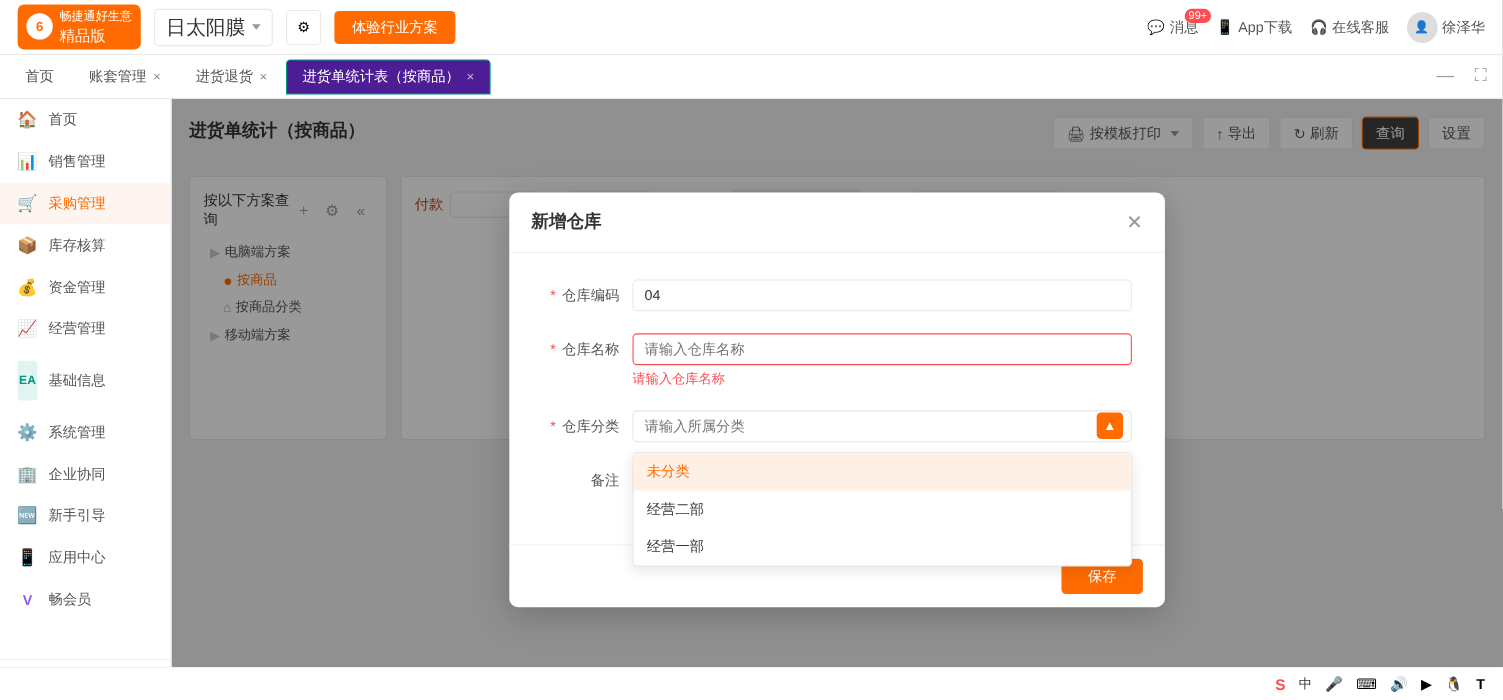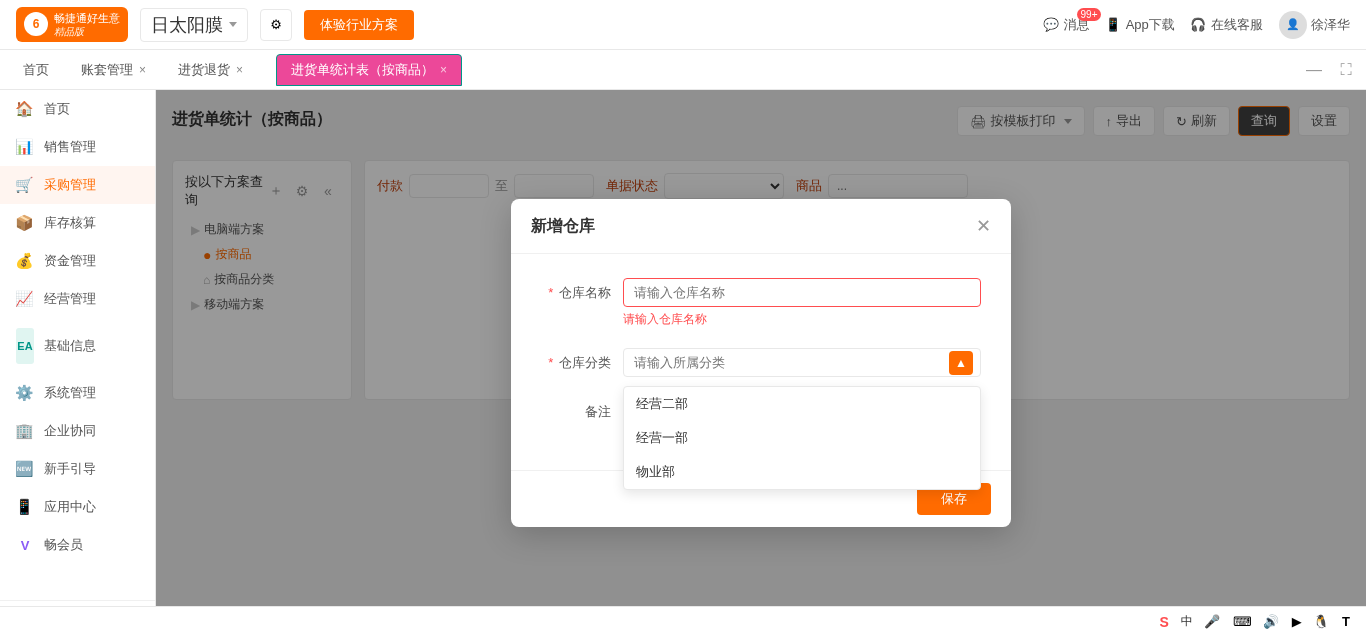--- a/index.html
+++ b/index.html
@@ -44,21 +44,21 @@
     .tab-bar {
       display: flex; align-items: center; background: #fff; border-bottom: 1px solid #e8e8e8;
       padding: 0 8px; height: 40px; gap: 2px;
     }
     .tab {
       display: flex; align-items: center; gap: 6px; padding: 0 14px; height: 32px;
       border-radius: 4px 4px 0 0; cursor: pointer; font-size: 13px; color: #555;
       border: 1px solid transparent; position: relative;
     }
     .tab.active {
-      background: #ec4899; color: #fff; border-color: #009688; margin-left: 16px;
+      background: #4c1d95; color: #fff; border-color: #009688;
     }
     .tab .close-x { font-size: 12px; cursor: pointer; opacity: 0.7; }
     .tab-actions { margin-left: auto; display: flex; gap: 8px; }
     .tab-action-btn { width: 24px; height: 24px; display: flex; align-items: center; justify-content: center; cursor: pointer; color: #999; font-size: 16px; }
 
     
     .main-layout { display: flex; height: calc(636px - 50px - 40px); }
 
     
     .sidebar {
@@ -108,21 +108,21 @@
     .filter-select { border: 1px solid #e8e8e8; border-radius: 4px; padding: 4px 8px; font-size: 12px; color: #333; width: 120px; background: #fff; }
 
     
     .overlay {
       position: absolute; top: 0; left: 0; right: 0; bottom: 0;
       background: rgba(0,0,0,0.4); z-index: 100; display: flex; align-items: center; justify-content: center;
     }
 
     
     .modal {
-      background: #fff; border-radius: 8px; width: 500px;
+      background: #fff; border-radius: 8px; width: 596px;
       box-shadow: 0 8px 32px rgba(0,0,0,0.2); position: relative; overflow: visible;
     }
     .modal-header {
       display: flex; align-items: center; justify-content: space-between;
       padding: 16px 20px; border-bottom: 1px solid #f0f0f0;
     }
     .modal-title { font-size: 16px; font-weight: bold; color: #333; }
     .modal-close { cursor: pointer; color: #999; font-size: 18px; }
     .modal-body { padding: 24px 30px; }
     .form-row { margin-bottom: 20px; display: flex; align-items: flex-start; gap: 12px; }
@@ -167,21 +167,21 @@
 </head>
 <body>
 
 <div class="top-header">
   <div class="logo-area">
     <div class="logo-icon">
       <span>6</span>
     </div>
     <div class="logo-text">
       <div>畅捷通好生意</div>
-      <div style="font-size:10px;opacity:0.9;font-style:italic;">精品版</div>
+      <div style="font-size:14px;opacity:0.9;">精品版</div>
     </div>
   </div>
 
   <div class="store-selector">
     <span>日太阳膜</span>
     <div class="chevron-down"></div>
   </div>
 
   <div class="gear-btn">
     <span>⚙</span>
@@ -374,20 +374,29 @@
     </div>
 
     <div class="overlay">
       <div class="modal">
         <div class="modal-header">
           <span class="modal-title">新增仓库</span>
           <span class="modal-close">✕</span>
         </div>
         <div class="modal-body">
 
+          <div class="form-row">
+            <div class="form-label">
+              <span class="required-star">*</span>
+              <span>仓库编码</span>
+            </div>
+            <div class="form-field">
+              <input type="text" class="form-input" value="04" style="">
+            </div>
+          </div>
 
           <div class="form-row">
             <div class="form-label">
               <span class="required-star">*</span>
               <span>仓库名称</span>
             </div>
             <div class="form-field">
               <input type="text" class="form-input error" style="border-color: rgb(255, 77, 79);" placeholder="请输入仓库名称">
               <div class="error-msg">请输入仓库名称</div>
             </div>
@@ -398,23 +407,23 @@
               <span class="required-star">*</span>
               <span>仓库分类</span>
             </div>
             <div class="form-field category-select-wrapper">
               <input type="text" class="category-input" placeholder="请输入所属分类" style="">
               <div class="category-arrow">
                 <span class="category-arrow-icon">▲</span>
               </div>
               
               <div class="dropdown-list">
+                <div class="dropdown-item selected">未分类</div>
                 <div class="dropdown-item">经营二部</div>
                 <div class="dropdown-item">经营一部</div>
-                <div class="dropdown-item">物业部</div>
               </div>
             </div>
           </div>
 
           <div class="form-row">
             <div class="form-label">备注</div>
             <div class="form-field">
               <input type="text" class="form-input" style="">
             </div>
           </div>

